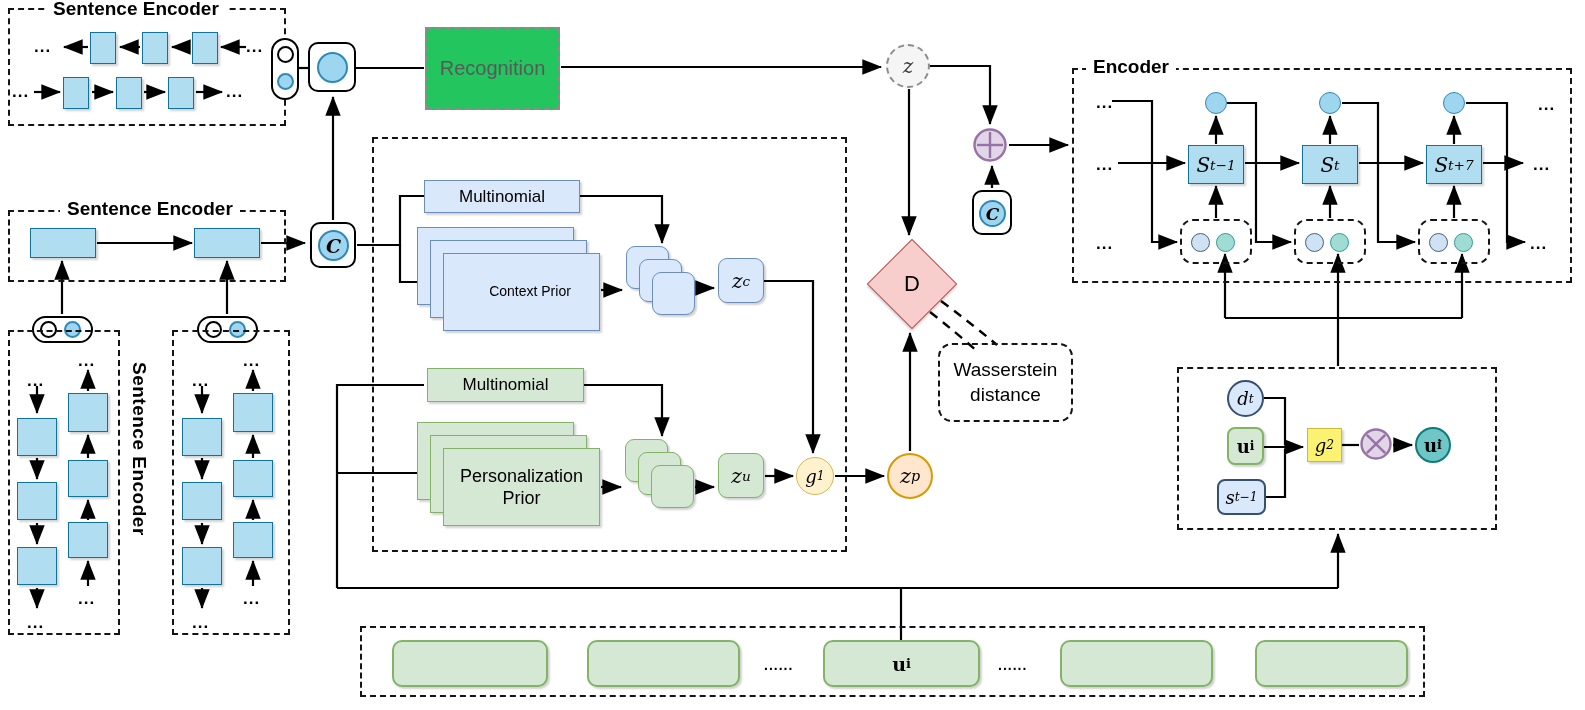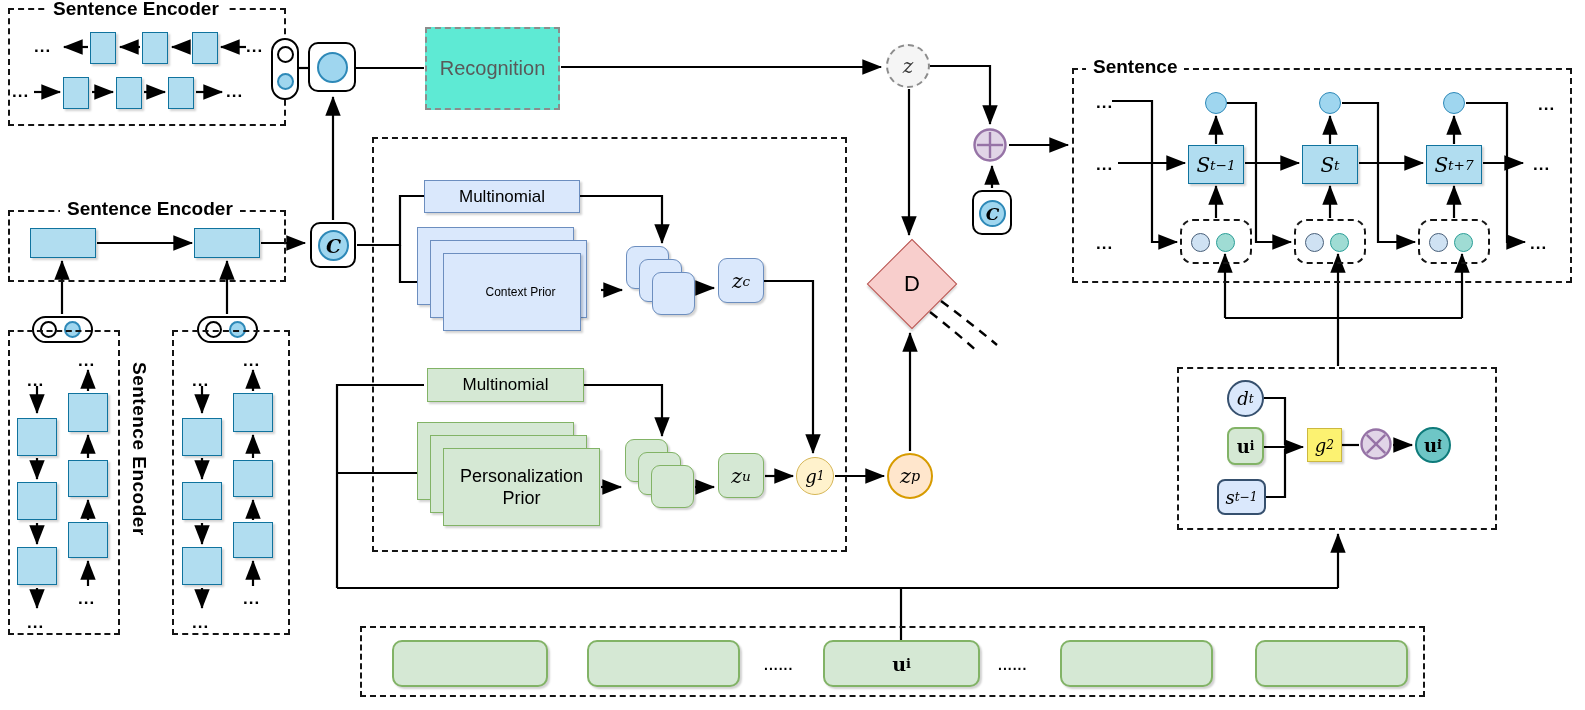--- a/index.html
+++ b/index.html
@@ -1,20 +1,20 @@
 <!DOCTYPE html>
 <html><head>
 <meta charset="utf-8">
 <style>
   html,body{margin:0;padding:0;background:#ffffff;}
   .canvas{position:relative;width:1585px;height:710px;background:#fff;
           font-family:"Liberation Sans",sans-serif;color:#000;overflow:hidden;}
   .abs{position:absolute;box-sizing:border-box;}
   .dash{border:2.5px dashed #141414;background:transparent;}
-  .gdash{border:2px dashed #8c8c8c;background:#5eead4;}
+  .gdash{border:2px dashed #8c8c8c;background:#22c55e;}
   .cell{background:#b1ddf0;border:1.6px solid #10739e;box-shadow:2px 2px 2px rgba(0,0,0,.18);}
   .sb{background:#dae8fc;border:1.6px solid #6c8ebf;box-shadow:2px 2px 2px rgba(0,0,0,.18);}
   .sg{background:#d5e8d4;border:1.6px solid #82b366;box-shadow:2px 2px 2px rgba(0,0,0,.18);}
   .rc{border-radius:9px;}
   .lbl{font-weight:700;font-size:19px;background:#fff;padding:0 7px;white-space:nowrap;line-height:1.2;}
   .ctr{display:flex;align-items:center;justify-content:center;text-align:center;}
   .m{font-family:"DejaVu Serif",serif;font-style:italic;}
   .mb{font-family:"DejaVu Serif",serif;font-style:normal;font-weight:700;}
   sub{font-size:68%;}
   .dots{font-weight:700;font-size:17px;letter-spacing:1px;line-height:1;}
@@ -189,21 +189,21 @@
     </div>
   </div>
 
   <div class="abs dash" style="left:372px;top:137px;width:475px;height:415px;"></div>
 
   <div class="abs sb ctr" style="left:424px;top:180px;width:156px;height:33px;font-size:17px;">
     <span>Multinomial</span>
   </div>
   <div class="abs sb" style="left:417px;top:227px;width:157px;height:78px;"></div>
   <div class="abs sb" style="left:430px;top:240px;width:157px;height:78px;"></div>
-  <div class="abs sb ctr" style="left:443px;top:253px;width:138px;height:78px;font-size:12px;line-height:1.25;padding-left:17px;">
+  <div class="abs sb ctr" style="left:443px;top:253px;width:157px;height:78px;font-size:14px;line-height:1.25;padding-left:17px;">
     <span style="width:90px;">Context Prior</span>
   </div>
   <div class="abs sb rc" style="left:626px;top:246px;width:43px;height:43px;"></div>
   <div class="abs sb rc" style="left:639px;top:259px;width:43px;height:43px;"></div>
   <div class="abs sb rc" style="left:652px;top:272px;width:43px;height:43px;"></div>
   <div class="abs sb rc ctr m" style="left:718px;top:258px;width:46px;height:45px;font-size:20px;">
     <span>z</span>
       <sub>c</sub>
   </div>
 
@@ -230,23 +230,29 @@
 
   <div class="abs ctr m" style="left:887px;top:453px;width:46px;height:46px;border-radius:50%;background:#ffe6cc;border:2.6px solid #d79b00;font-size:21px;">
     <span>z</span>
       <sub>p</sub>
   </div>
 
   <div class="abs ctr" style="left:880px;top:252px;width:64px;height:64px;background:#f8cecc;border:1.8px solid #b85450;transform:rotate(45deg);box-shadow:2px 2px 2px rgba(0,0,0,.15);">
     <span style="transform:rotate(-45deg);font-size:22px;">D</span>
   </div>
 
+  <div class="abs ctr" style="left:938px;top:343px;width:135px;height:79px;border:2.5px dashed #141414;border-radius:14px;font-size:19px;line-height:1.3;">
+    <span>
+      <span>Wasserstein</span><br>
+      <span>distance</span>
+    </span>
+  </div>
 
   <div class="abs dash" style="left:1072px;top:68px;width:500px;height:215px;"></div>
-  <div class="abs lbl" style="left:1086px;top:56px;">Sentence</div>
+  <div class="abs lbl" style="left:1086px;top:56px;">Encoder</div>
 
   <div class="abs dots" style="left:1096px;top:94px;">...</div>
   <div class="abs dots" style="left:1096px;top:156px;">...</div>
   <div class="abs dots" style="left:1096px;top:235px;">...</div>
   <div class="abs dots" style="left:1538px;top:96px;">...</div>
   <div class="abs dots" style="left:1533px;top:156px;">...</div>
   <div class="abs dots" style="left:1530px;top:235px;">...</div>
 
   <div class="abs dc" style="left:1205px;top:92px;width:22px;height:22px;"></div>
   <div class="abs dc" style="left:1319px;top:92px;width:22px;height:22px;"></div>

